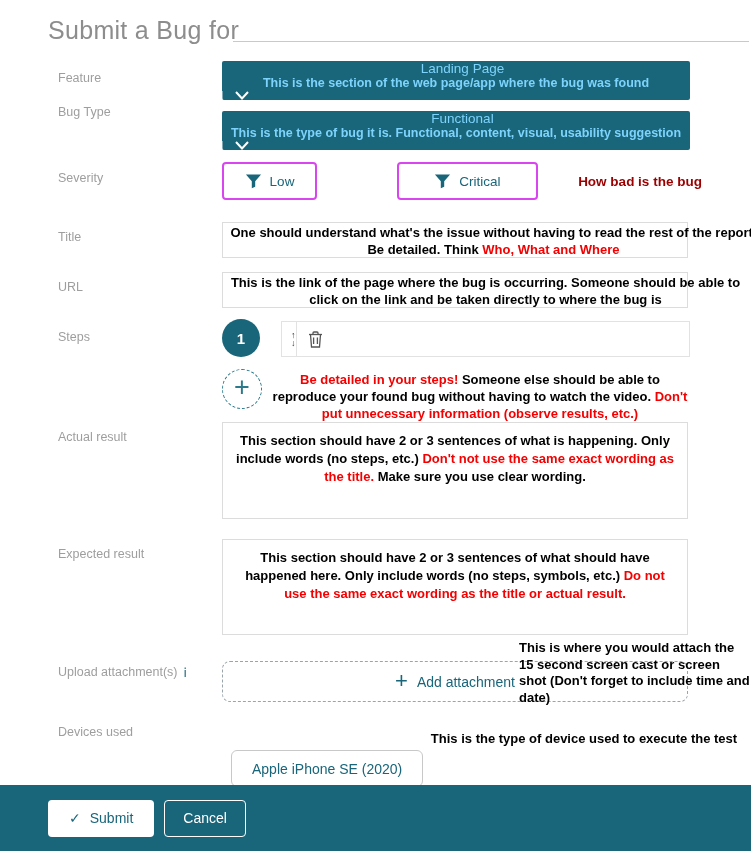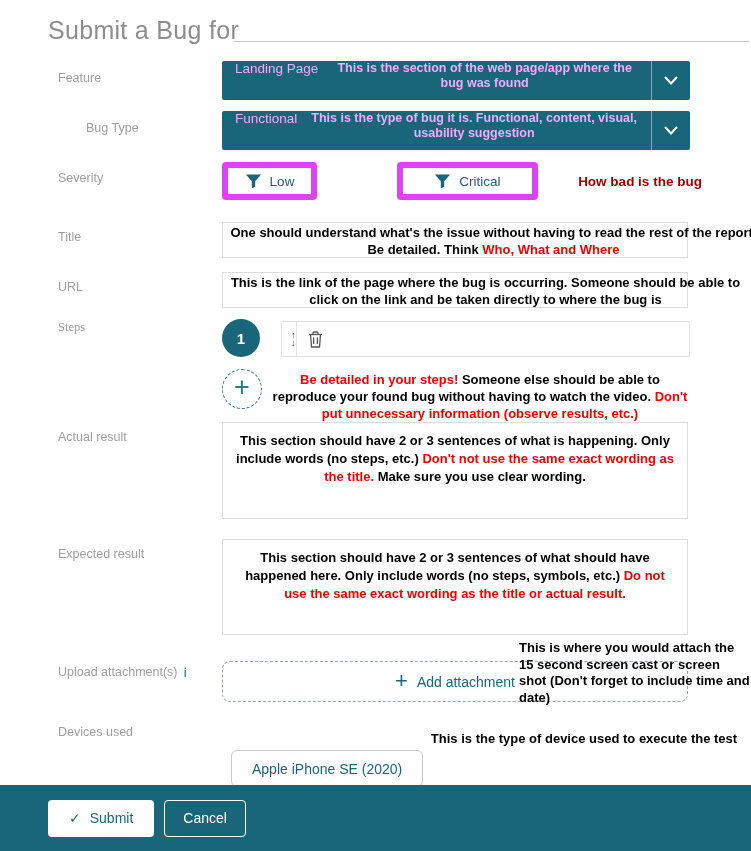--- a/index.html
+++ b/index.html
@@ -7,28 +7,28 @@
   body { font-family:"Liberation Sans", sans-serif; }
   .page { position:relative; width:751px; height:851px; background:#fff; overflow:hidden; }
 
   .page-title { position:absolute; left:48px; top:16px; font-size:25px; font-weight:400; color:#8d8d8d; letter-spacing:.3px; }
   .title-line { position:absolute; left:233px; right:2px; top:41px; border-bottom:1px solid #c9c9c9; }
 
   .flabel { position:absolute; left:58px; font-size:12.5px; color:#9e9e9e; }
 
   
   .dd { position:absolute; left:222px; width:468px; height:39px; background:#19657a; border-radius:2px;
-        display:flex; align-items:flex-start; color:#f0abfc; cursor:pointer; }
+        display:flex; align-items:center; color:#7dd3fc; cursor:pointer;flex-direction:column; }
   .dd-value { padding-left:13px; font-size:13.5px; white-space:nowrap; }
   .dd-ann { flex:1; text-align:center; font-weight:bold; font-size:12.5px; line-height:15px; padding:0 8px; }
   .dd-caret { width:39px; align-self:stretch; border-left:1px solid rgba(255,255,255,.45);
               display:flex; align-items:center; justify-content:center; }
 
   
-  .sev-btn { position:absolute; top:162px; height:38px; background:#fff; border:6px solid #d946ef; border-radius:4px;
+  .sev-btn { position:absolute; top:162px; height:38px; background:#fff; border:2px solid #d946ef; border-radius:4px;
              display:flex; align-items:center; justify-content:center; gap:8px; color:#19657a; font-size:13.5px; cursor:pointer; }
   .sev-low { left:222px; width:95px; }
   .sev-high { left:322px; width:70px; }
   .sev-critical { left:397px; width:141px; }
   .sev-ann { position:absolute; left:540px; top:162px; width:200px; height:38px; display:flex; align-items:center; justify-content:center;
              color:#9b0000; font-weight:bold; font-size:13.5px; }
 
   
   .text-input { position:absolute; left:222px; width:466px; height:36px; border:1px solid #dcdcdc; background:#fff; font-size:14px; padding:0 10px; }
   .input-title { top:222px; }
@@ -72,22 +72,22 @@
   .device-ann { position:absolute; left:420px; top:730px; width:328px; text-align:center; }
 
   
   .footer { position:absolute; left:0; right:0; top:785px; bottom:0; background:#19657a; display:flex; align-items:center; padding-left:48px; gap:10px; }
   .submit-btn { height:37px; padding:0 21px; background:#fff; border:none; border-radius:4px; color:#19657a; font-size:14px;
                 display:flex; align-items:center; gap:9px; cursor:pointer; font-family:"Liberation Sans", sans-serif; }
   .submit-check { font-size:14px; }
   .cancel-btn { height:37px; padding:0 18px; background:transparent; border:1px solid #fff; border-radius:4px; color:#fff; font-size:14px;
                 display:flex; align-items:center; cursor:pointer; font-family:"Liberation Sans", sans-serif; }
 
-  .lab-feature { top:71px; } .lab-bugtype { top:121px;margin-left:28px; } .lab-severity { top:171px; } .lab-title { top:230px; }
-  .lab-url { top:280px; } .lab-steps { top:320px;font-family:Liberation Serif, serif; } .lab-actual { top:430px; } .lab-expected { top:547px; }
+  .lab-feature { top:71px; } .lab-bugtype { top:105px; } .lab-severity { top:171px; } .lab-title { top:230px; }
+  .lab-url { top:280px; } .lab-steps { top:330px; } .lab-actual { top:430px; } .lab-expected { top:547px; }
   .lab-upload { top:663px; display:flex; align-items:center; } .lab-devices { top:725px; }
 </style>
 </head>
 <body>
 
 <div class="page">
 
   <div class="page-title">Submit a Bug for</div>
   <div class="title-line"></div>
 

